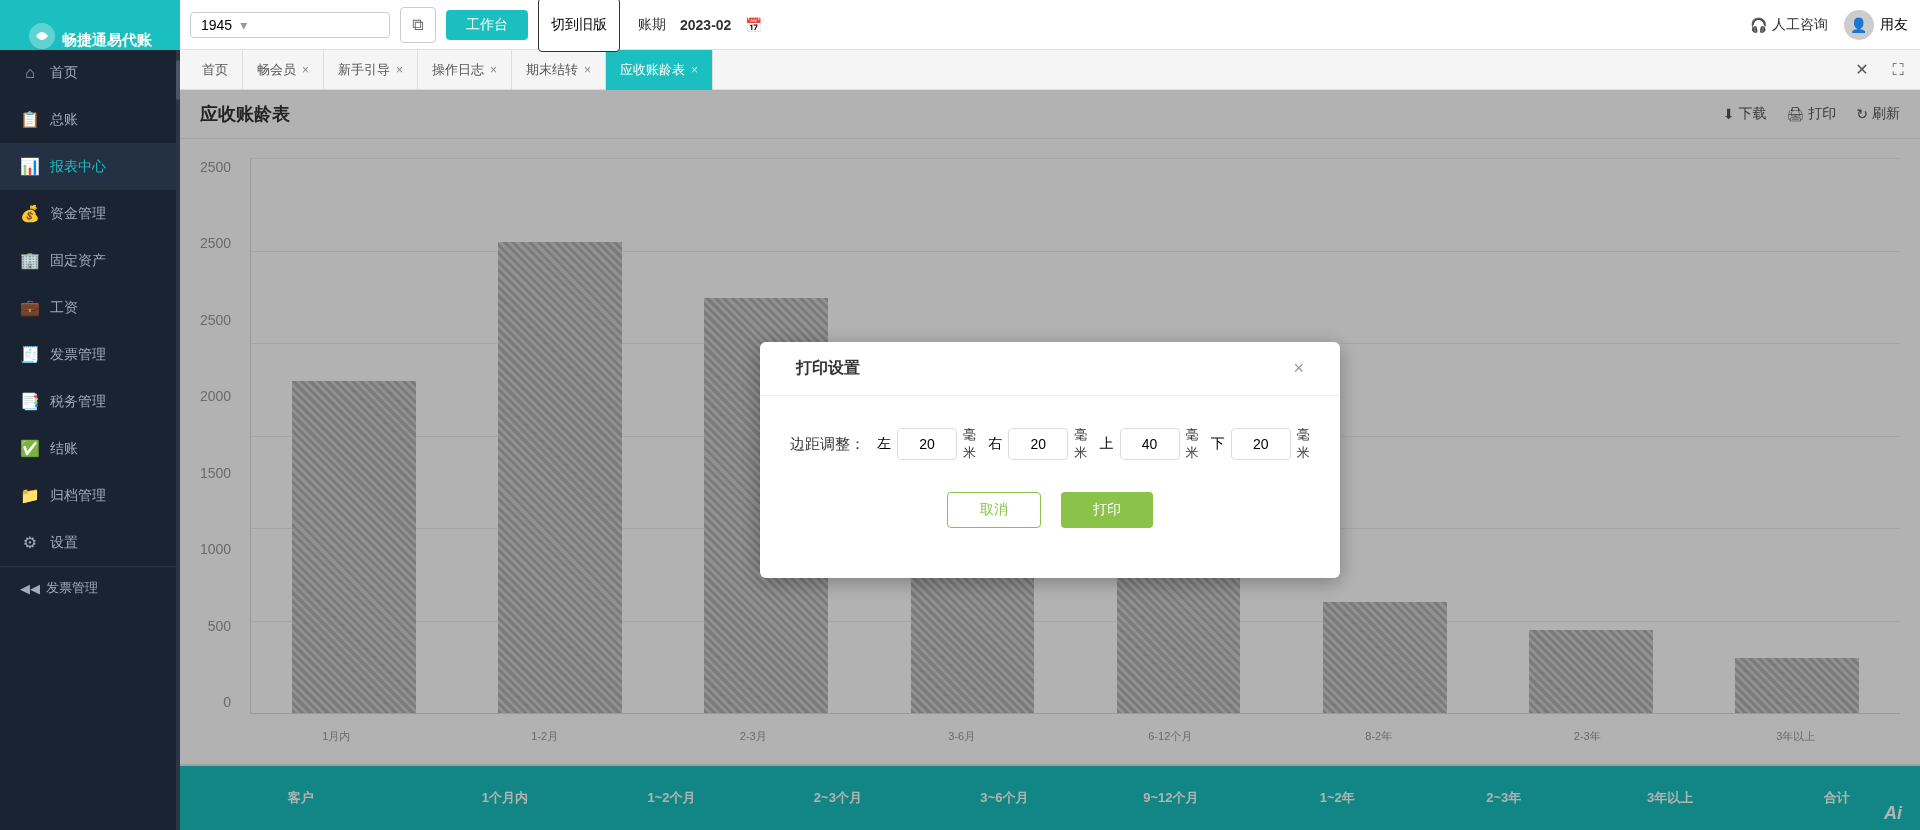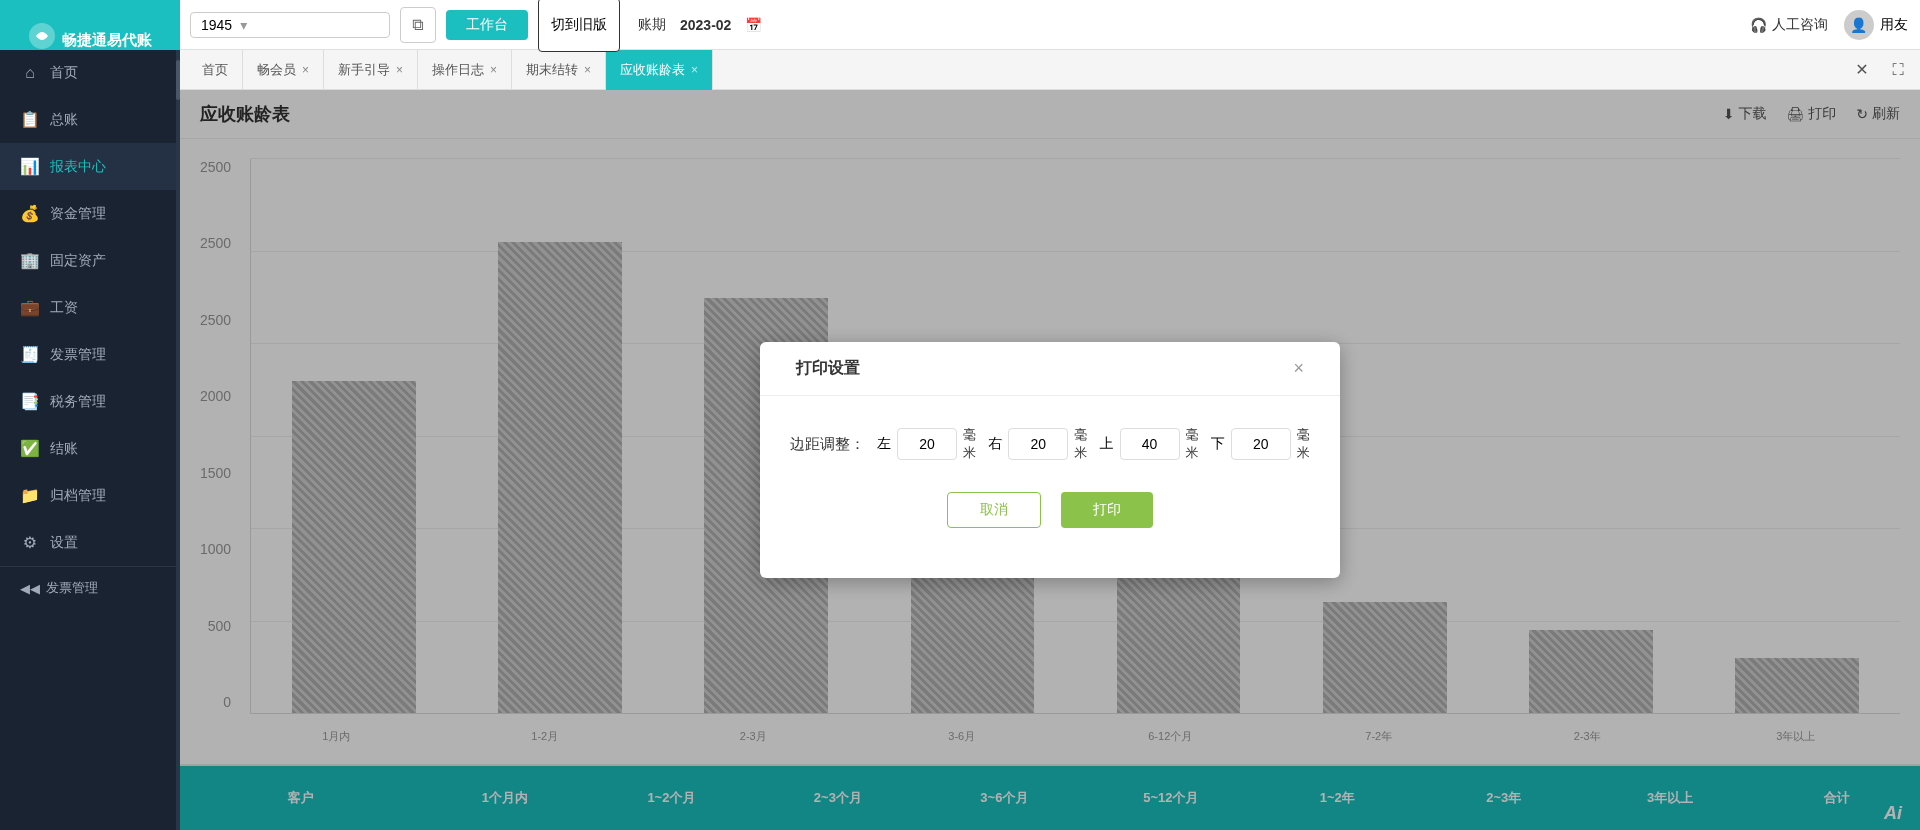--- a/index.html
+++ b/index.html
@@ -646,21 +646,21 @@
               <div class="bar" style="height:10%;"></div>
             </div>
           </div>
 
           <div class="chart-x-labels">
             <span class="x-label">1月内</span>
             <span class="x-label">1-2月</span>
             <span class="x-label">2-3月</span>
             <span class="x-label">3-6月</span>
             <span class="x-label">6-12个月</span>
-            <span class="x-label">7-2年</span>
+            <span class="x-label">8-2年</span>
             <span class="x-label">2-3年</span>
             <span class="x-label">3年以上</span>
           </div>
         </div>
       </div>
 
       <div class="bottom-table-bar">
         <div class="table-col table-col-wide">
           <span>客户</span>
         </div>
@@ -670,21 +670,21 @@
         <div class="table-col">
           <span>1~2个月</span>
         </div>
         <div class="table-col">
           <span>2~3个月</span>
         </div>
         <div class="table-col">
           <span>3~6个月</span>
         </div>
         <div class="table-col">
-          <span>5~12个月</span>
+          <span>9~12个月</span>
         </div>
         <div class="table-col">
           <span>1~2年</span>
         </div>
         <div class="table-col">
           <span>2~3年</span>
         </div>
         <div class="table-col">
           <span>3年以上</span>
         </div>

